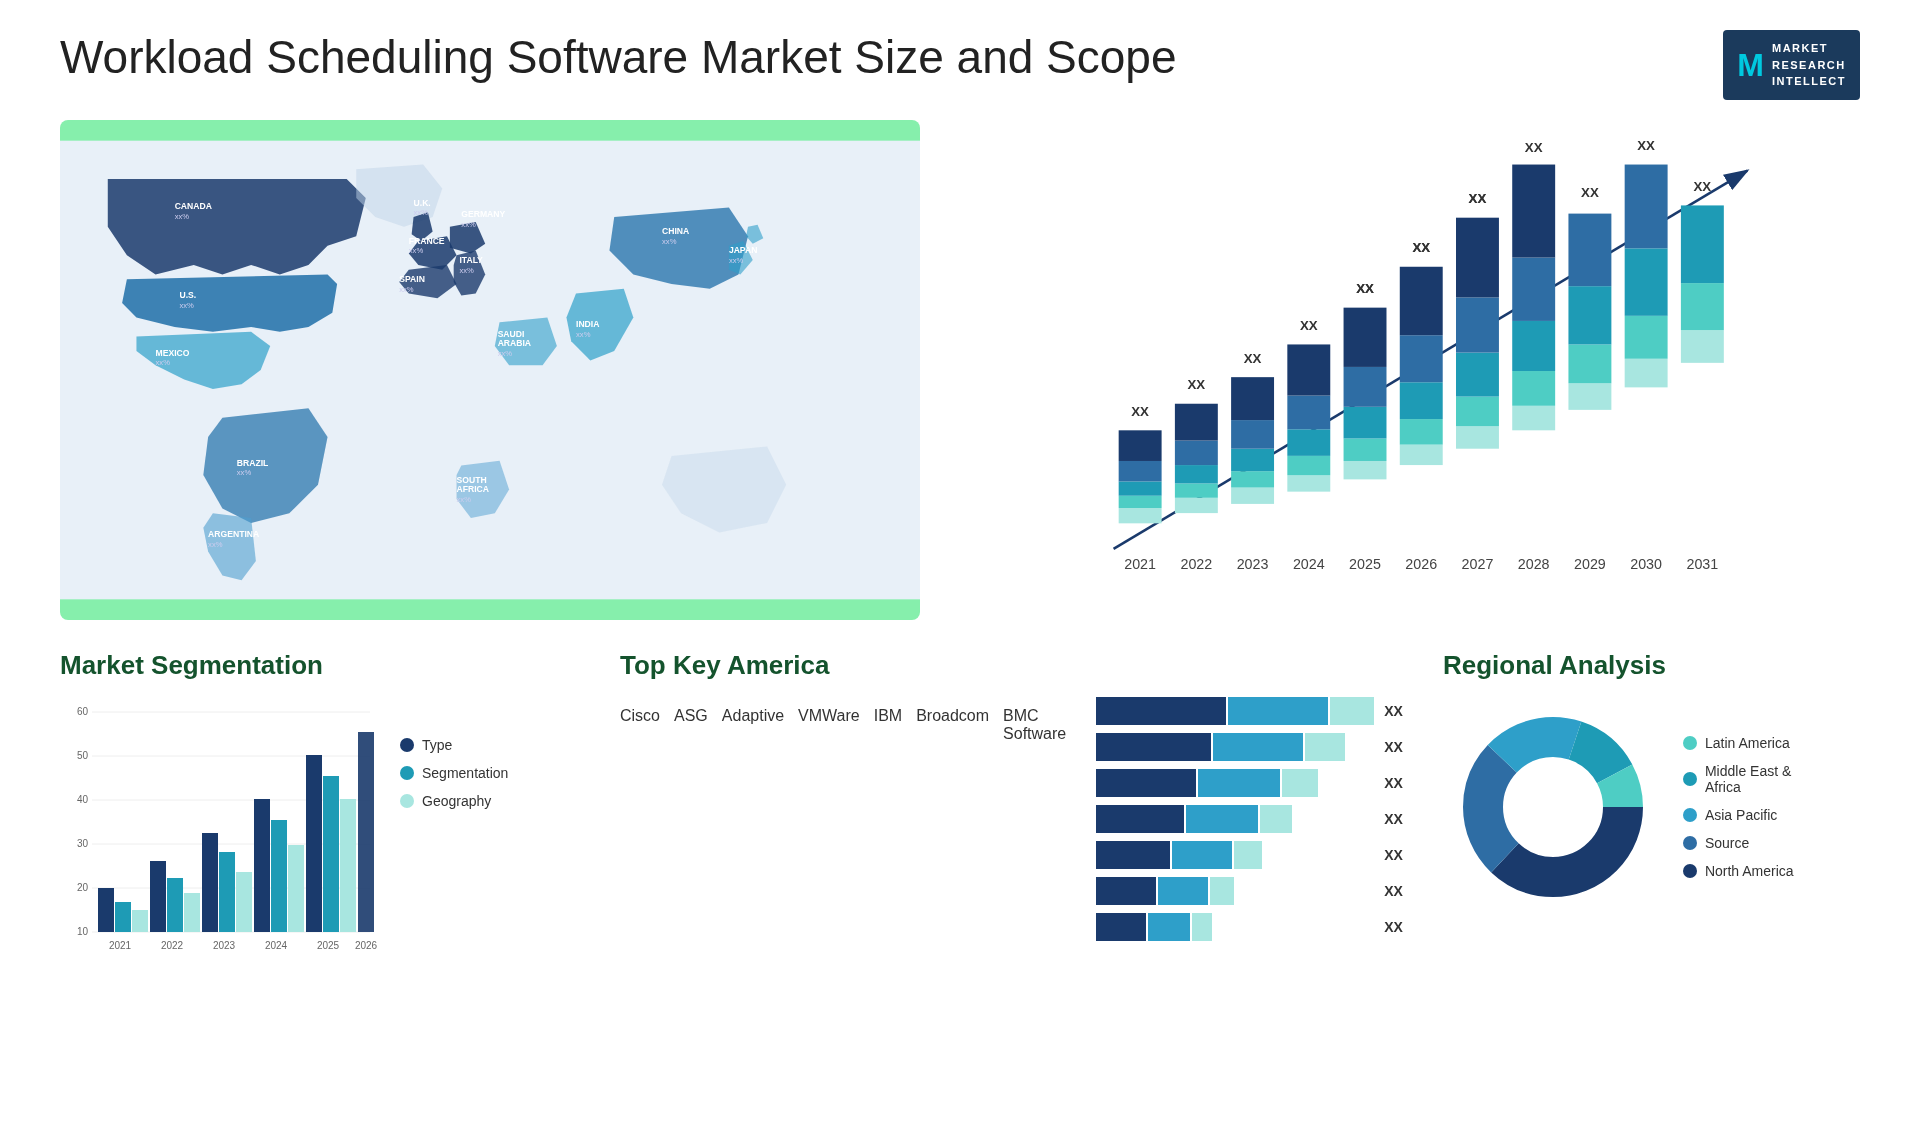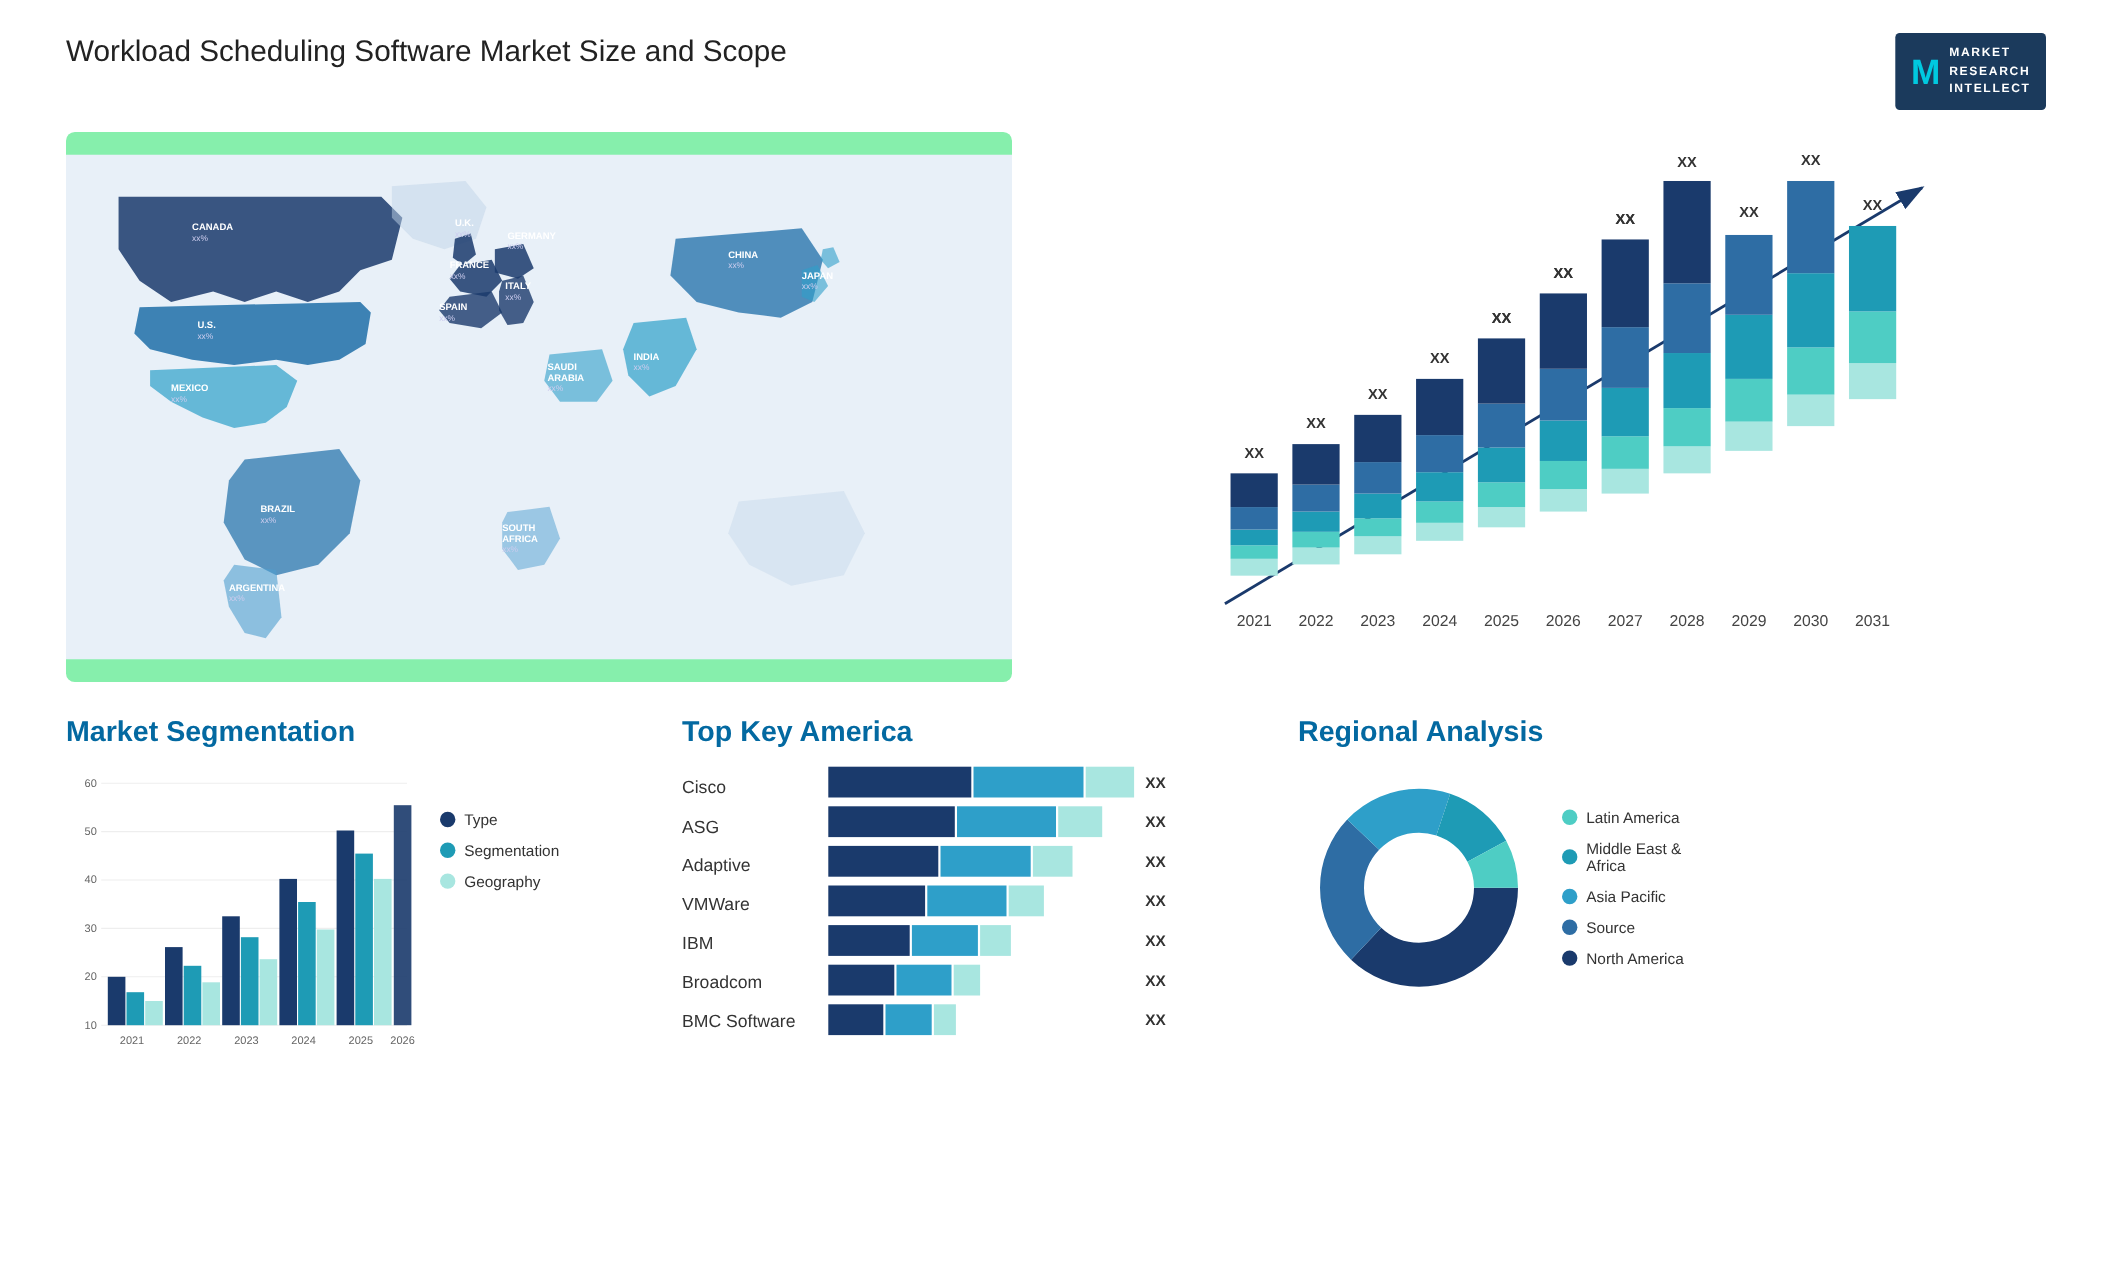--- a/index.html
+++ b/index.html
@@ -20,21 +20,21 @@
 
     
     .header {
       display: flex;
       justify-content: space-between;
       align-items: flex-start;
       margin-bottom: 20px;
     }
 
     .page-title {
-      font-size: 27px;
+      font-size: 46px;
       font-weight: 400;
       color: #222;
       line-height: 1.2;
     }
 
     
     .top-section {
       display: flex;
       gap: 40px;
       margin-bottom: 30px;
@@ -81,33 +81,32 @@
       flex: 0 0 520px;
     }
 
     .regional-area {
       flex: 1;
     }
 
     .section-title {
       font-size: 26px;
       font-weight: 700;
-      color: #0369a1;
+      color: #14532d;
       margin-bottom: 16px;
     }
 
     
     .players-list {
       display: flex;
       gap: 30px;
     }
 
     .players-names {
       display: flex;
-      flex-direction: column;
       gap: 14px;
       font-size: 16px;
       color: #333;
       justify-content: space-around;
       padding-top: 10px;
     }
 
     .players-bars {
       flex: 1;
       display: flex;

